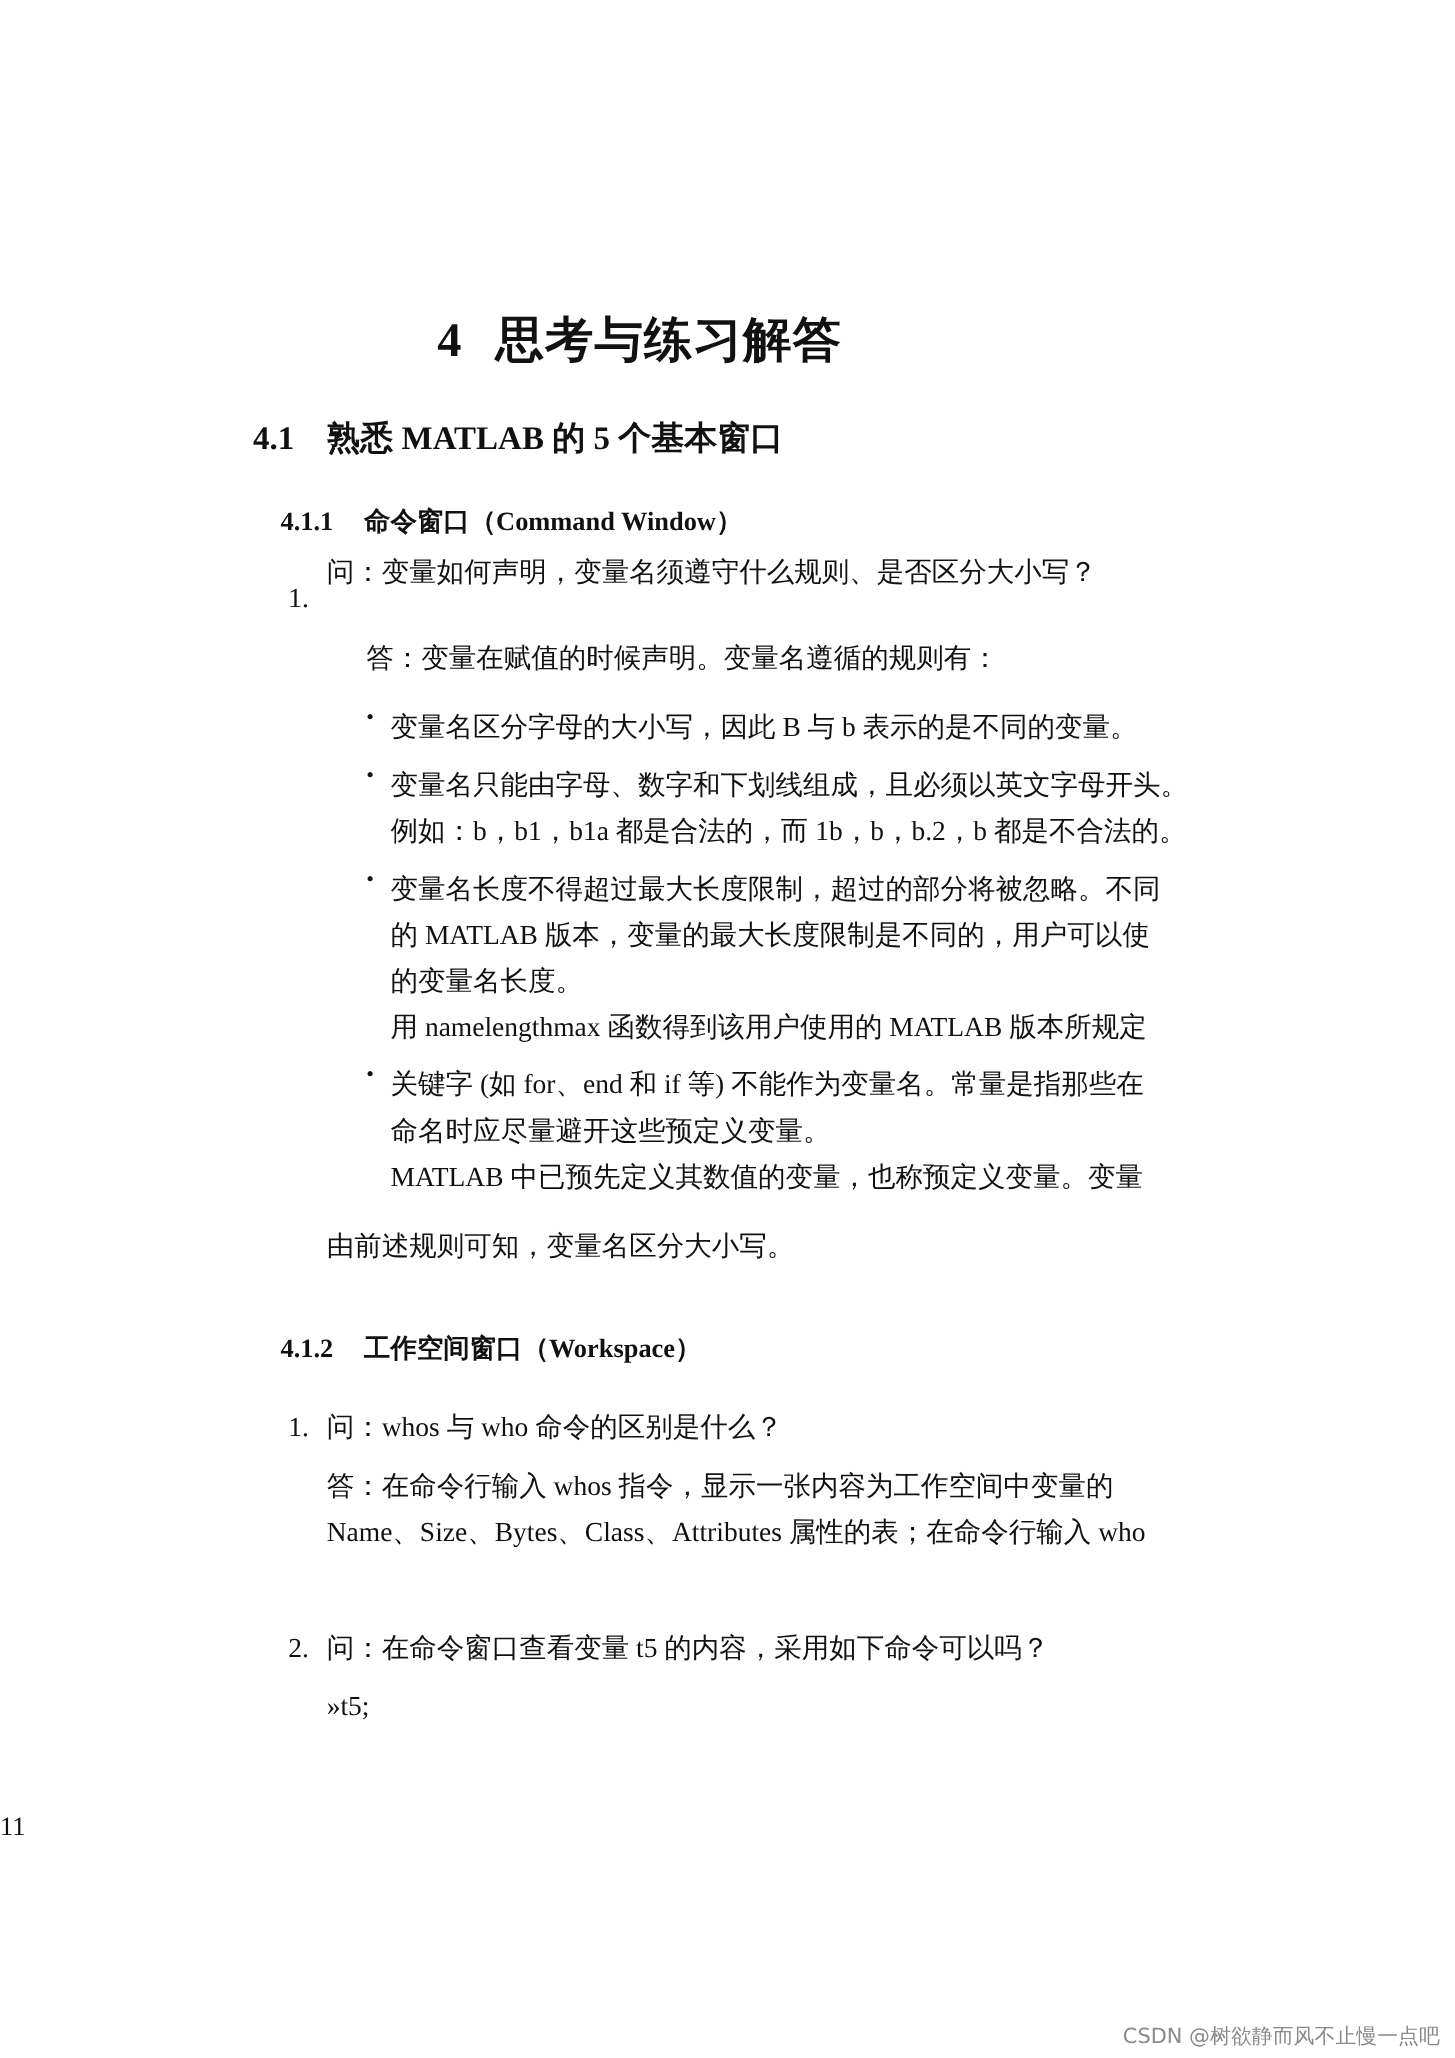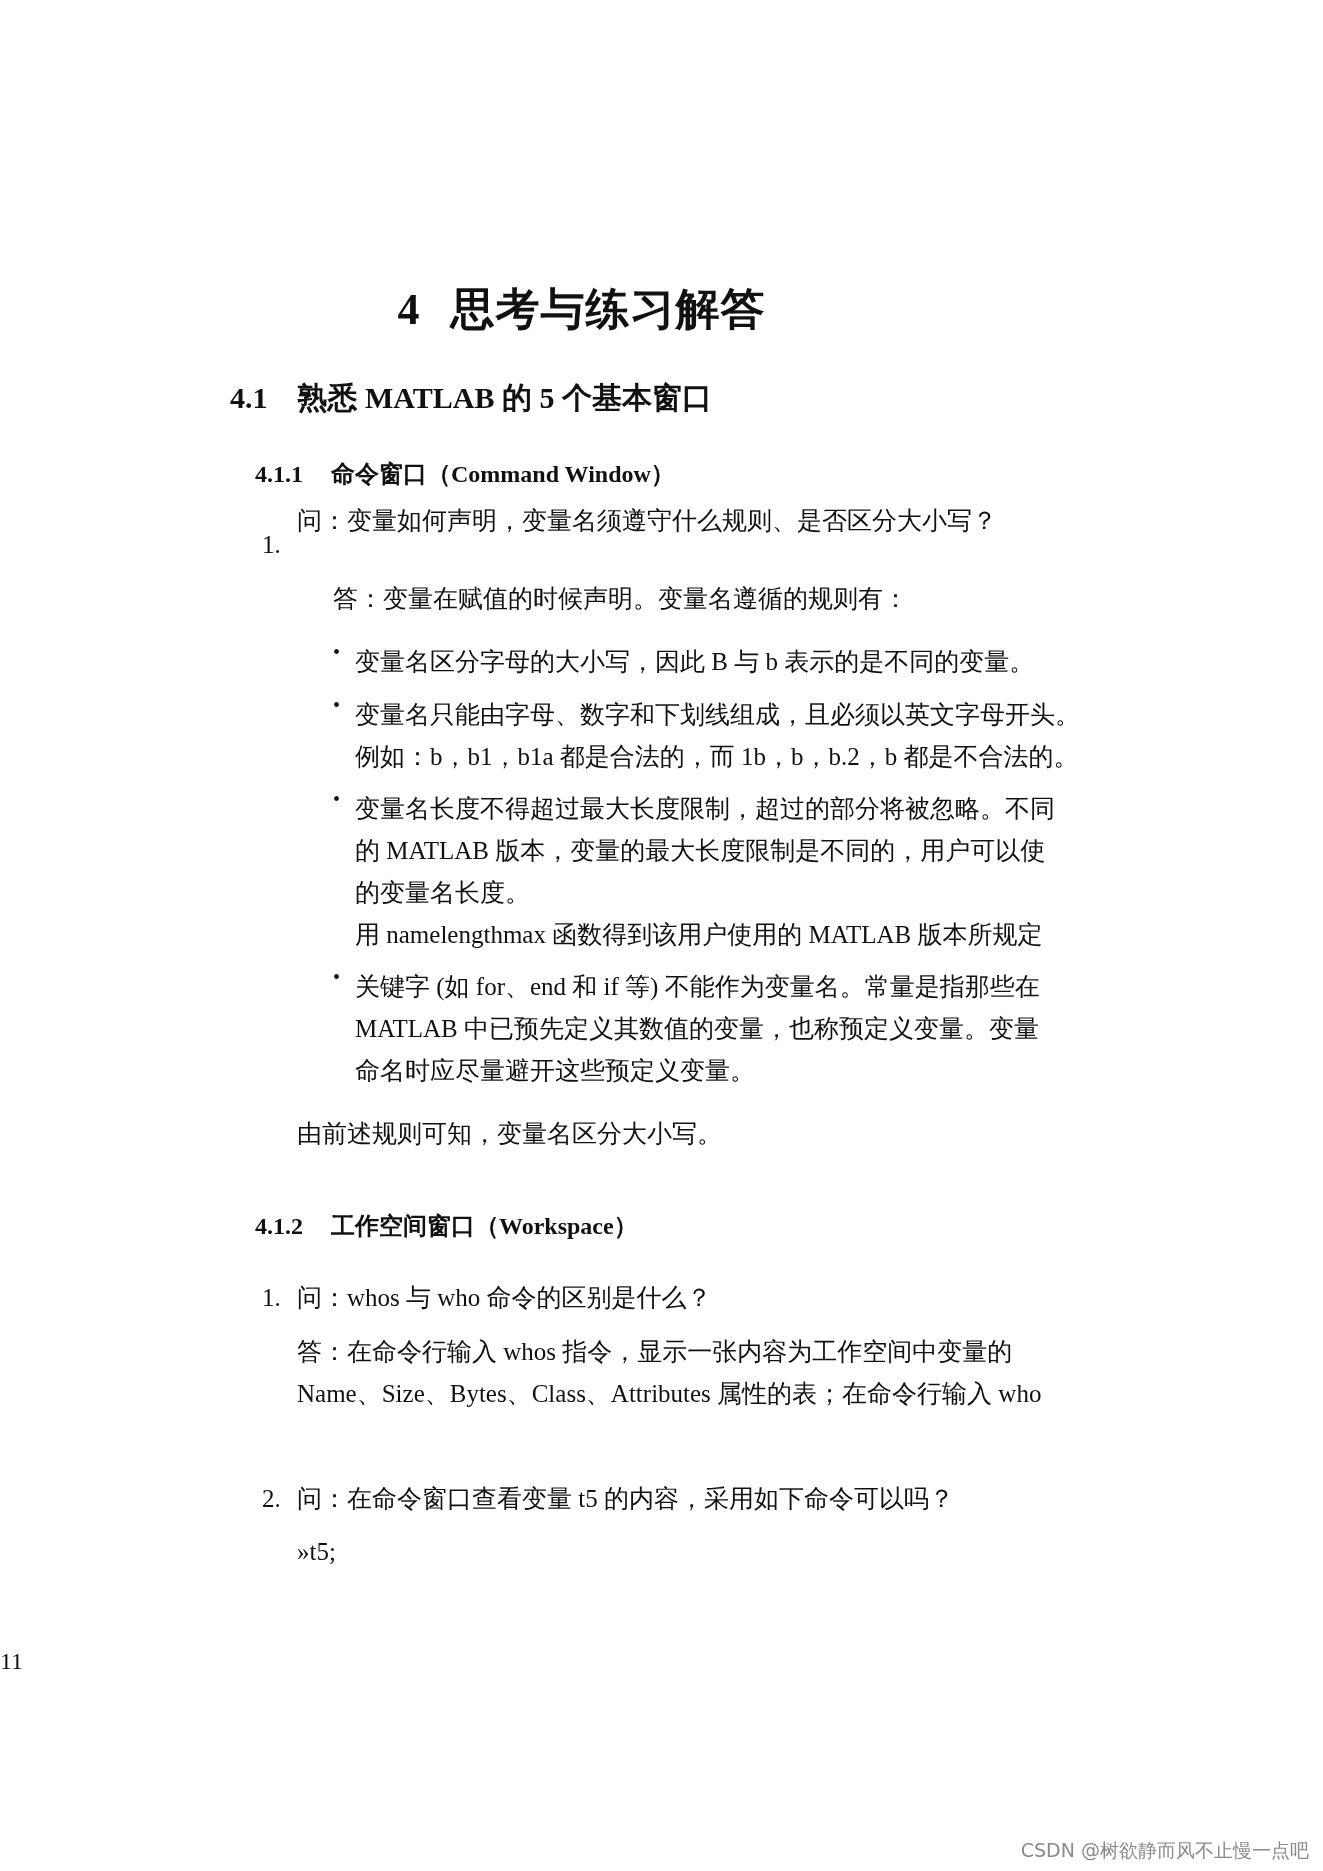--- a/index.html
+++ b/index.html
@@ -63,22 +63,22 @@
   <span class="bullet">•</span>
   <div class="bullet-line">变量名长度不得超过最大长度限制，超过的部分将被忽略。不同</div>
   <div class="bullet-line">的 MATLAB 版本，变量的最大长度限制是不同的，用户可以使</div>
   <div class="bullet-line">的变量名长度。</div>
   <div class="bullet-line">用 namelengthmax 函数得到该用户使用的 MATLAB 版本所规定</div>
 </div>
 
 <div class="abs" style="left:355px; top:966px;">
   <span class="bullet">•</span>
   <div class="bullet-line">关键字 (如 for、end 和 if 等) 不能作为变量名。常量是指那些在</div>
+  <div class="bullet-line">命名时应尽量避开这些预定义变量。</div>
   <div class="bullet-line">MATLAB 中已预先定义其数值的变量，也称预定义变量。变量</div>
-  <div class="bullet-line">命名时应尽量避开这些预定义变量。</div>
 </div>
 
 <div class="abs para" style="left:297px; top:1113px;">由前述规则可知，变量名区分大小写。</div>
 
 <div class="abs subsection-title" style="left:230px; top:1210px;">
   <span class="num">4.1.2</span><span>工作空间窗口（Workspace）</span>
 </div>
 
 <div class="abs para" style="left:262px; top:1277px;">1.</div>
 <div class="abs para" style="left:297px; top:1277px;">问：whos 与 who 命令的区别是什么？</div>

